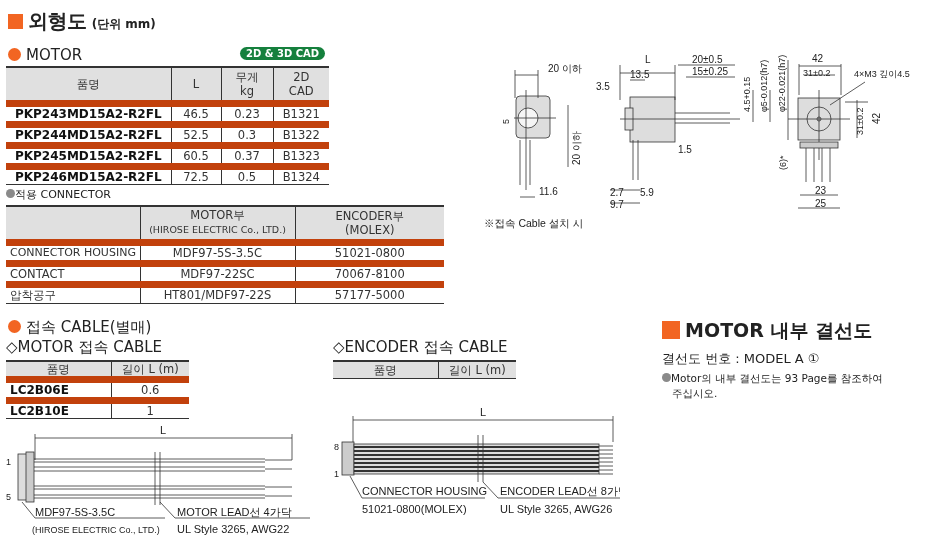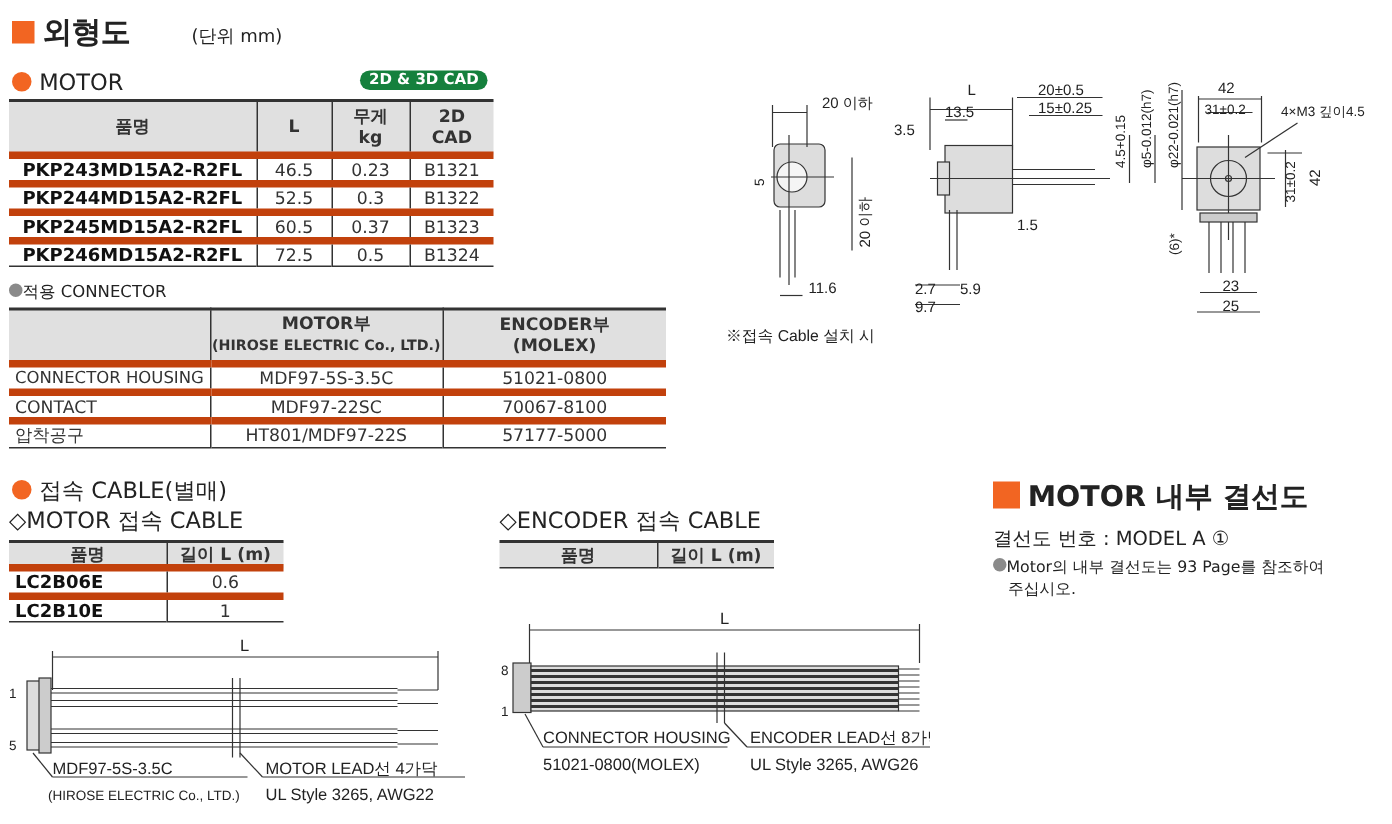--- a/index.html
+++ b/index.html
@@ -5,36 +5,36 @@
   * { box-sizing: border-box; margin: 0; padding: 0; }
   body { width: 928px; height: 549px; background: #fff; font-family: "DejaVu Sans", sans-serif; color: #222; position: relative; overflow: hidden; }
   .abs { position: absolute; }
   .sq { display:inline-block; background:#f26522; }
   .dot { display:inline-block; border-radius:50%; background:#f26522; }
   .gdot { display:inline-block; border-radius:50%; background:#8a8a8a; }
   .h1 { font-size: 20px; font-weight: bold; letter-spacing:-0.5px; }
   .h2 { font-size: 15px; }
   table { border-collapse: collapse; }
   .tbl { border-top: 2px solid #333; border-bottom: 1.5px solid #333; }
-  .tbl th { background: #e0e0e0; font-weight: bold; font-size: 11.5px; color:#333; border-bottom: 1px solid #333; line-height: 14px; }
-  .tbl td { font-size: 11.5px; border-top: 5px solid #c2410c; height: 17px; text-align: center; color:#333; }
+  .tbl th { background: #e0e0e0; font-weight: normal; font-size: 11.5px; color:#333; border-bottom: 1px solid #333; line-height: 14px; }
+  .tbl td { font-size: 11.5px; border-top: 7px solid #c2410c; height: 17px; text-align: center; color:#333; }
   .tbl th + th, .tbl td + td { border-left: 1px solid #333; }
   .tbl td.b { font-weight: bold; font-size: 12px; color:#111; }
   .tbl td.l { text-align: left; padding-left: 4px; }
   .badge { background:#15803d; color:#fff; font-size:10px; font-weight:bold; border-radius:9px; padding:1px 6px; }
   .dim { font-size: 10px; font-family: "Liberation Sans", sans-serif; }
   svg text { font-family: "Liberation Sans", sans-serif; fill:#222; }
 </style>
 </head>
 <body>
 
 <div class="abs" style="left:8px;top:8px;">
   <span class="sq" style="width:15px;height:15px;vertical-align:-1px;"></span>
   <span class="h1">외형도</span>
-  <span style="font-size:12px;font-weight:normal;margin-left:36px;">(단위 mm)</span>
+  <span style="font-size:12px;font-weight:bold;">(단위 mm)</span>
 </div>
 
 <div class="abs" style="left:8px;top:45px;">
   <span class="dot" style="width:13px;height:13px;vertical-align:-1px;"></span>
   <span class="h2">MOTOR</span>
 </div>
 <div class="abs badge" style="left:240px;top:47px;">2D &amp; 3D CAD</div>
 <table class="abs tbl" style="left:6px;top:66px;width:323px;">
   <tbody>
       <tr style="height:36px;">

